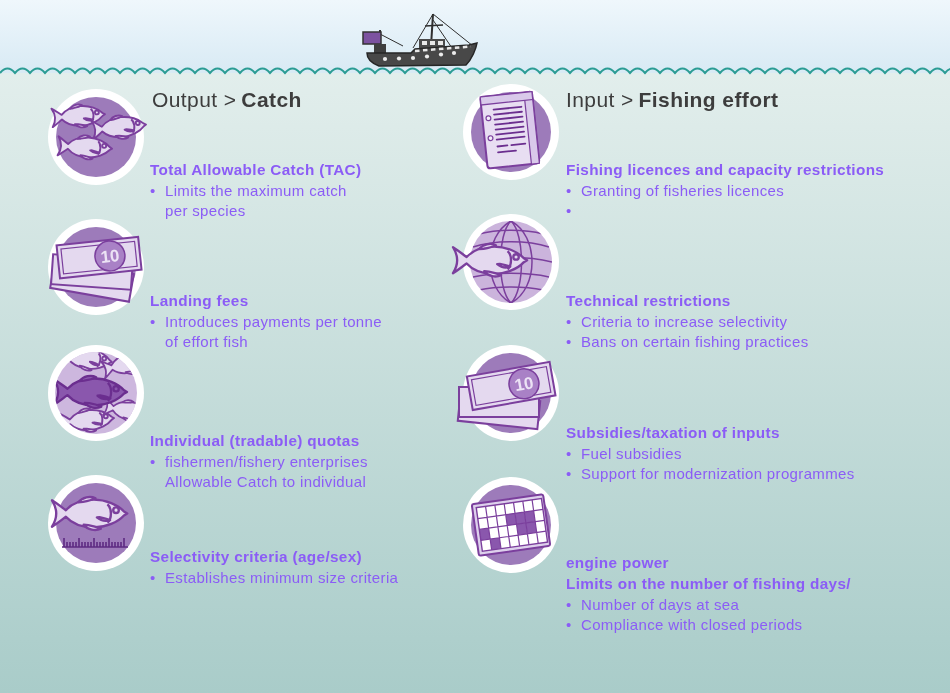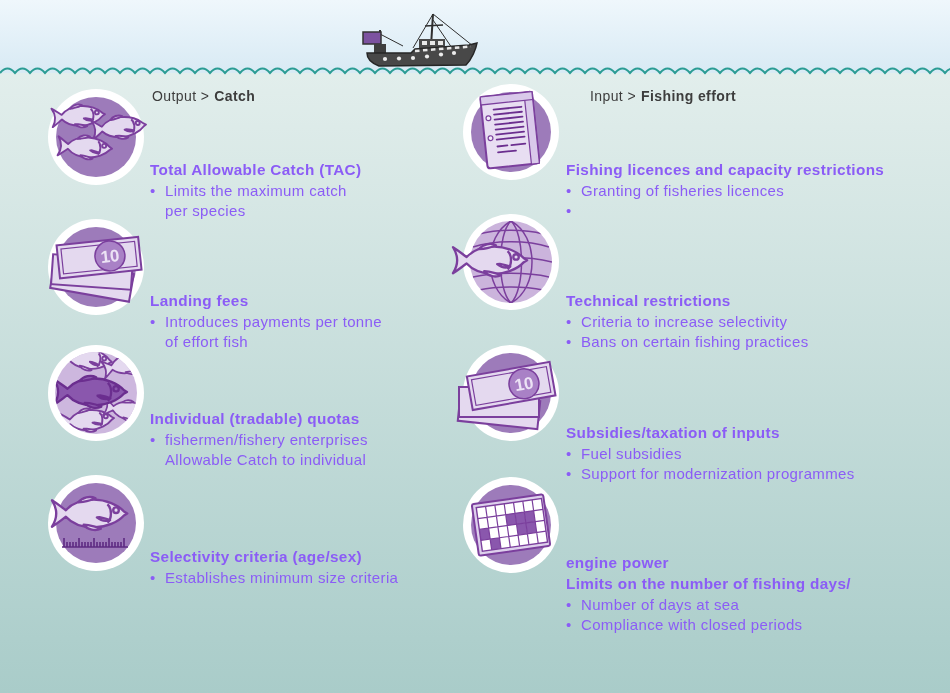--- a/index.html
+++ b/index.html
@@ -7,21 +7,21 @@
   #stage{position:relative;width:950px;height:693px;overflow:hidden;
          font-family:"Liberation Sans", sans-serif;}
   .sky{position:absolute;left:0;top:0;width:950px;height:73px;
        background:linear-gradient(#eff7fc,#d8eaf4);}
   .sea{position:absolute;left:0;top:73px;width:950px;height:620px;
        background:linear-gradient(#e2eeec,#a9ccc9);}
   .wave{position:absolute;left:0;top:62px;width:950px;height:16px;}
   .boat{position:absolute;left:355px;top:6px;}
   svg{overflow:visible;display:block;}
   .icon{position:absolute;}
-  .colhead{position:absolute;font-size:14px;letter-spacing:.4px;color:#3d3d3d;white-space:nowrap;}
+  .colhead{position:absolute;font-size:21px;letter-spacing:.4px;color:#3d3d3d;white-space:nowrap;}
   .colhead .hb{font-weight:bold;margin-left:5px;}
   .item{position:absolute;color:#8b5cf6;font-size:15px;line-height:20px;letter-spacing:.35px;white-space:nowrap;}
   .title{font-weight:bold;font-size:15.3px;margin-bottom:1px;}
   .line{position:relative;padding-left:15px;}
   .dot{position:absolute;left:0;top:0;}
 </style>
 </head>
 <body>
 
 <div id="stage">
@@ -145,21 +145,21 @@
           </g>
       </g>
       <g fill="#8a57ad" stroke="#6b2e8f" stroke-width="1.8">
         <g transform="translate(8,31) scale(1.28)">
             <use href="#fish"></use>
           </g>
       </g>
     </g>
   </svg>
 
-  <div class="item" style="left:150px;top:409px">
+  <div class="item" style="left:150px;top:431px">
     <div class="title">Individual (tradable) quotas</div>
     <div class="line"><span class="dot">•</span></div>
     <div class="line"><span>fishermen/fishery enterprises</span></div>
     <div class="line"><span>Allowable Catch to individual</span></div>
   </div>
 
   <svg class="icon" style="left:46px;top:473px" width="115" height="100">
     <circle cx="50" cy="50" r="48" fill="#fff"></circle>
     <circle cx="50" cy="50" r="40" fill="#9d7bba"></circle>
     <g fill="#e4d9ef" stroke="#7b3f9d" stroke-width="1.8" stroke-linejoin="round">
@@ -168,21 +168,21 @@
         </g>
     </g>
     <path d="M16,74H82 M18,74v-9M21,74v-5M24,74v-5M27,74v-5M30,74v-5M33,74v-9M36,74v-5M39,74v-5M42,74v-5M45,74v-5M48,74v-9M51,74v-5M54,74v-5M57,74v-5M60,74v-5M63,74v-9M66,74v-5M69,74v-5M72,74v-5M75,74v-5M78,74v-9" stroke="#5e2b82" stroke-width="1.6" fill="none"></path>
   </svg>
 
   <div class="item" style="left:150px;top:547px">
     <div class="title">Selectivity criteria (age/sex)</div>
     <div class="line"><span class="dot">•</span><span>Establishes minimum size criteria</span></div>
   </div>
 
-  <div class="colhead" style="left:590px;top:88px">
+  <div class="colhead" style="left:566px;top:88px">
     <span>Input &gt;</span><span class="hb">Fishing effort</span>
   </div>
 
   <svg class="icon" style="left:456px;top:82px" width="110" height="100">
     <circle cx="55" cy="50" r="48" fill="#fff"></circle>
     <circle cx="55" cy="50" r="40" fill="#9d7bba"></circle>
     <g transform="rotate(-6 55 50)">
       <rect x="28" y="12" width="52" height="72" rx="3" fill="#e8def2" stroke="#7b3f9d" stroke-width="2"></rect>
       <rect x="72" y="12" width="8" height="72" fill="#d9c9ea" stroke="#7b3f9d" stroke-width="1.2"></rect>
       <rect x="28" y="12" width="52" height="8" fill="#d9c9ea" stroke="#7b3f9d" stroke-width="1.2"></rect>

